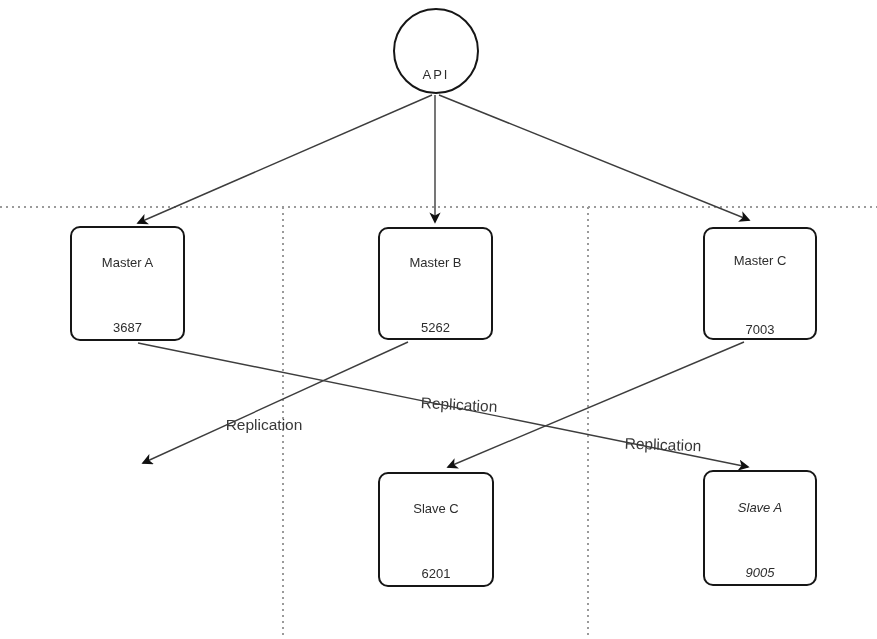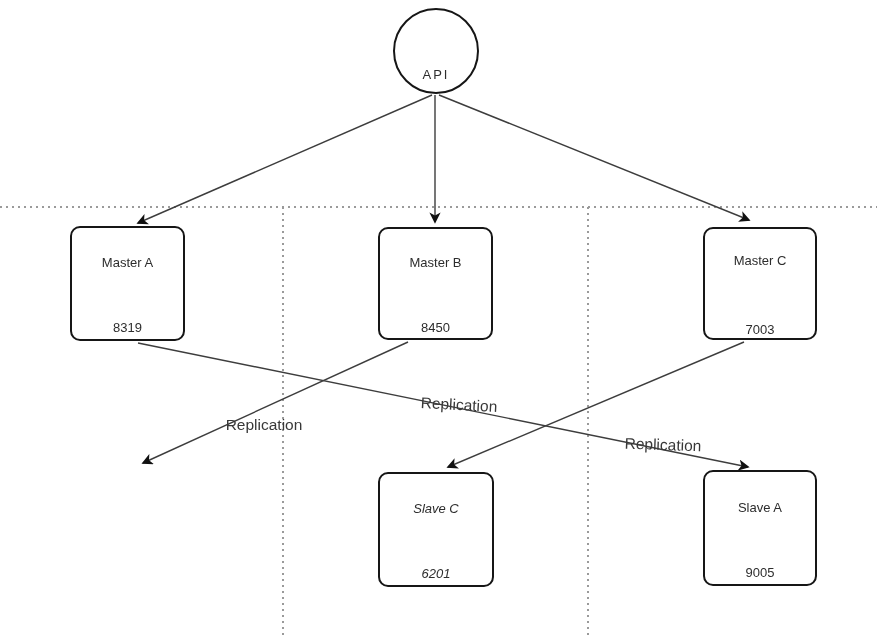--- a/index.html
+++ b/index.html
@@ -75,40 +75,40 @@
     <line x1="408" y1="342" x2="143" y2="463" stroke="#3d3d3d" stroke-width="1.4" marker-end="url(#arrow)"></line>
     <line x1="744" y1="342" x2="448" y2="467" stroke="#3d3d3d" stroke-width="1.4" marker-end="url(#arrow)"></line>
   </svg>
 
   <div class="node circle" style="left:393px; top:8px; width:86px; height:86px;">
     <span class="node-title api-label">API</span>
   </div>
 
   <div class="node" style="left:70px; top:226px; width:115px; height:115px;">
     <span class="node-title">Master A</span>
-    <span class="node-port">8319</span>
+    <span class="node-port">3687</span>
   </div>
 
   <div class="node" style="left:378px; top:227px; width:115px; height:113px;">
     <span class="node-title">Master B</span>
-    <span class="node-port">8450</span>
+    <span class="node-port">5262</span>
   </div>
 
   <div class="node" style="left:703px; top:227px; width:114px; height:113px;gap:7px;">
     <span class="node-title">Master C</span>
     <span class="node-port">7003</span>
   </div>
 
 
-  <div class="node" style="left:378px; top:472px; width:116px; height:115px;font-style:italic;">
+  <div class="node" style="left:378px; top:472px; width:116px; height:115px;">
     <span class="node-title">Slave C</span>
     <span class="node-port">6201</span>
   </div>
 
-  <div class="node" style="left:703px; top:470px; width:114px; height:116px;">
+  <div class="node" style="left:703px; top:470px; width:114px; height:116px;font-style:italic;">
     <span class="node-title">Slave A</span>
     <span class="node-port">9005</span>
   </div>
 
   <span class="edge-label" style="left:264px; top:425px;">Replication</span>
   <span class="edge-label tilt-3" style="left:459px; top:405px;">Replication</span>
   <span class="edge-label tilt-2" style="left:663px; top:445px;">Replication</span>
 
 </div>
 

